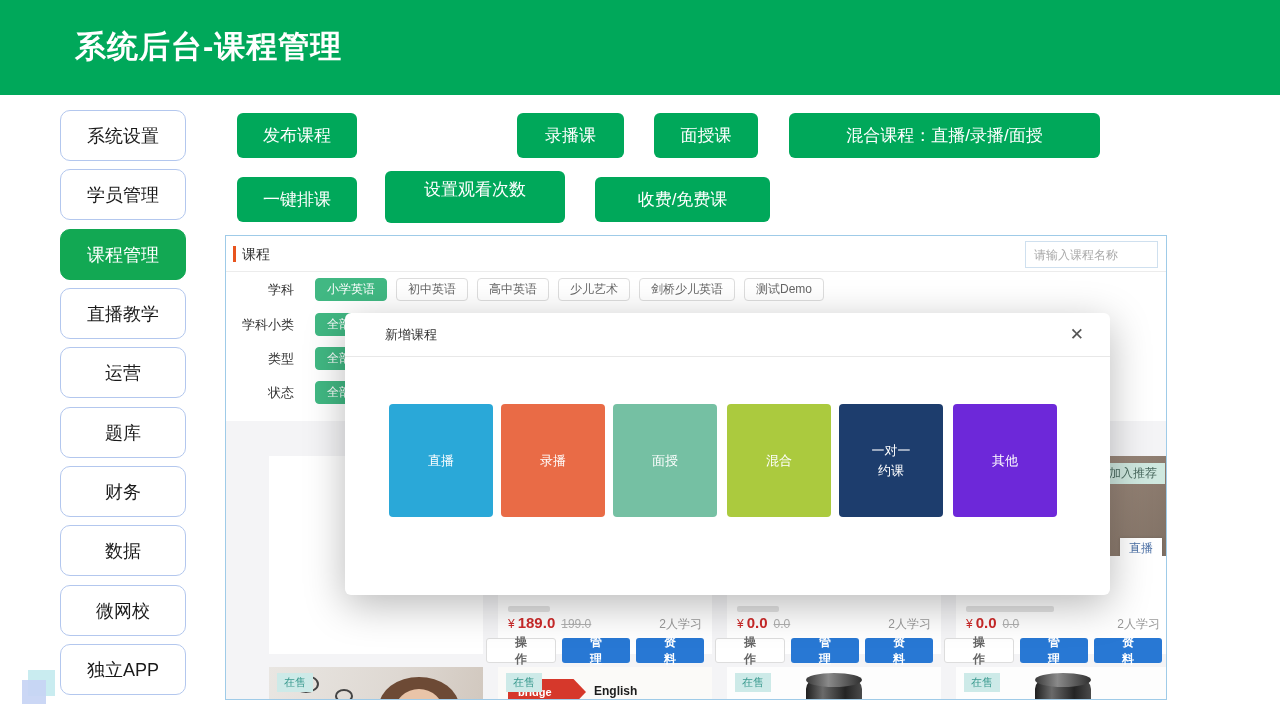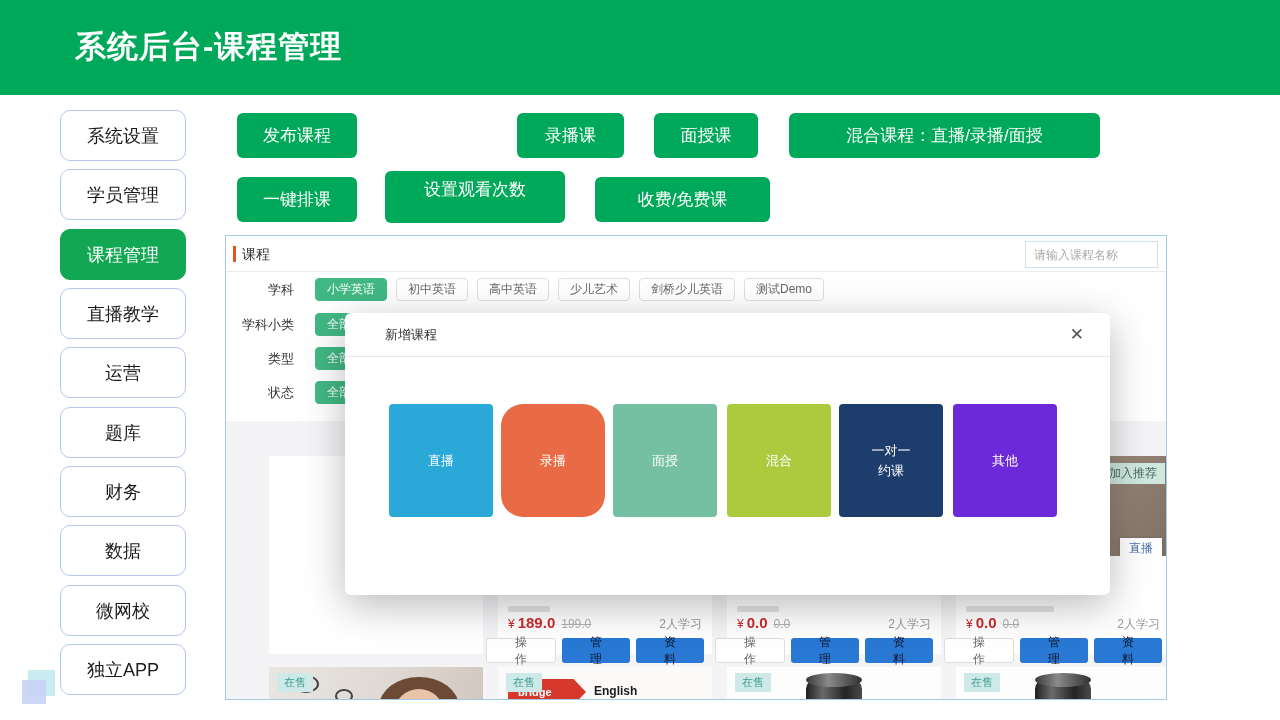--- a/index.html
+++ b/index.html
@@ -43,23 +43,23 @@
   .ccard { position:absolute; width:214px; height:198px; background:#fff; }
   .ccard .img { position:relative; width:214px; height:100px; overflow:hidden; }
   .frag { position:absolute; left:10px; top:150px; height:6px; background:#e3e3e3; border-radius:2px; }
   .price-row { position:absolute; left:10px; right:10px; top:158px; display:flex; align-items:baseline; }
   .cur { color:#cc2a2a; font-size:12px; margin-right:3px; }
   .price { color:#cc2a2a; font-size:15px; font-weight:bold; margin-right:6px; }
   .orig { color:#b0b0b0; font-size:12px; text-decoration:line-through; }
   .students { margin-left:auto; color:#999; font-size:12px; }
   .btn-row { position:absolute; right:8px; top:182px; display:flex; gap:6px; }
   .abtn { height:25px; min-width:54px; padding:0 28px; display:flex; align-items:center; justify-content:center;
-    font-size:12px; border-radius:3px; cursor:pointer; }
+    font-size:12px; border-radius:3px; cursor:pointer;font-weight:bold; }
   .abtn.ghost { background:#fff; border:1px solid #ddd; color:#666; }
-  .abtn.blue { background:#2878d4; color:#0f172a; }
+  .abtn.blue { background:#2878d4; color:#ffffff; }
   .badge-sale { position:absolute; left:8px; top:6px; background:#cdeae8; color:#3a9a8f; font-size:11px;
     padding:2px 7px; }
   .badge-reco { position:absolute; right:5px; top:7px; background:#cfe8df; color:#4a6a5f; font-size:12px;
     padding:2px 8px; }
   .badge-live { position:absolute; right:8px; top:82px; background:#fff; color:#4a6fa5; font-size:12px;
     padding:2px 9px; box-shadow:0 0 3px rgba(0,0,0,.15); }
 
   
   .photo-desk { width:100%; height:100%; background:linear-gradient(115deg,#8d7d70 0%,#a59183 45%,#7e6f63 100%); position:relative; }
   .notebook { position:absolute; left:55px; top:28px; width:60px; height:78px; background:#f5f2ec; transform:rotate(18deg);
@@ -263,21 +263,21 @@
   </div>
 
   <div class="modal">
     <div class="modal-hd">
       <div class="modal-title">新增课程</div>
       <div class="modal-close">✕</div>
     </div>
     <div class="mcard" style="left: 44px; background: rgb(42, 168, 216);">
       <span>直播</span>
     </div>
-    <div class="mcard" style="left: 156px; background: rgb(233, 107, 70); border-radius: 22px;">
+    <div class="mcard" style="left: 156px; background: rgb(233, 107, 70);">
       <span>录播</span>
     </div>
     <div class="mcard" style="left: 268px; background: rgb(117, 192, 163);">
       <span>面授</span>
     </div>
     <div class="mcard" style="left: 382px; background: rgb(171, 202, 62);">
       <span>混合</span>
     </div>
     <div class="mcard" style="left: 494px; background: rgb(29, 61, 109);">
       <span>一对一</span>

